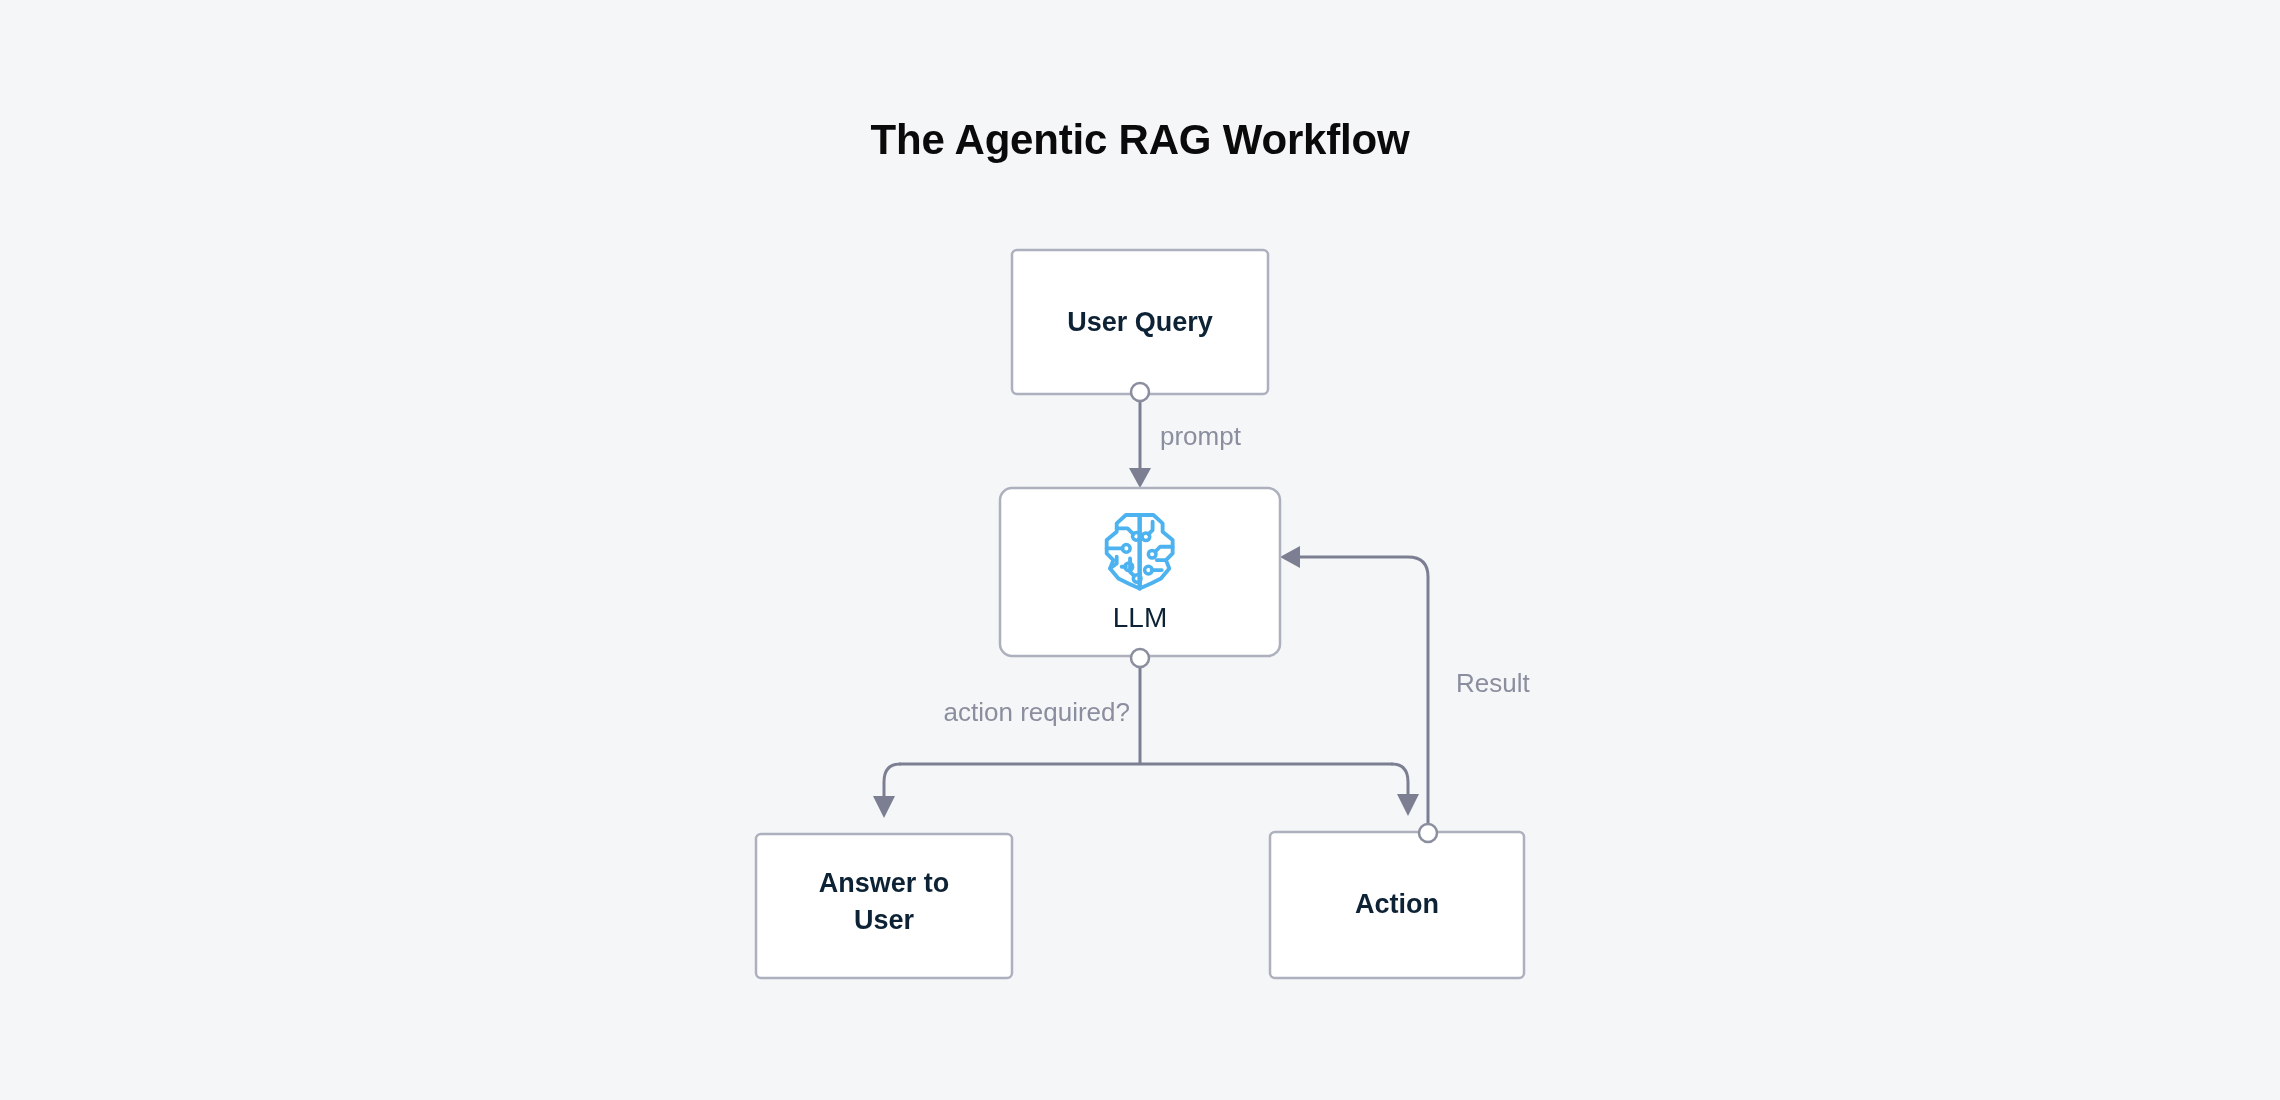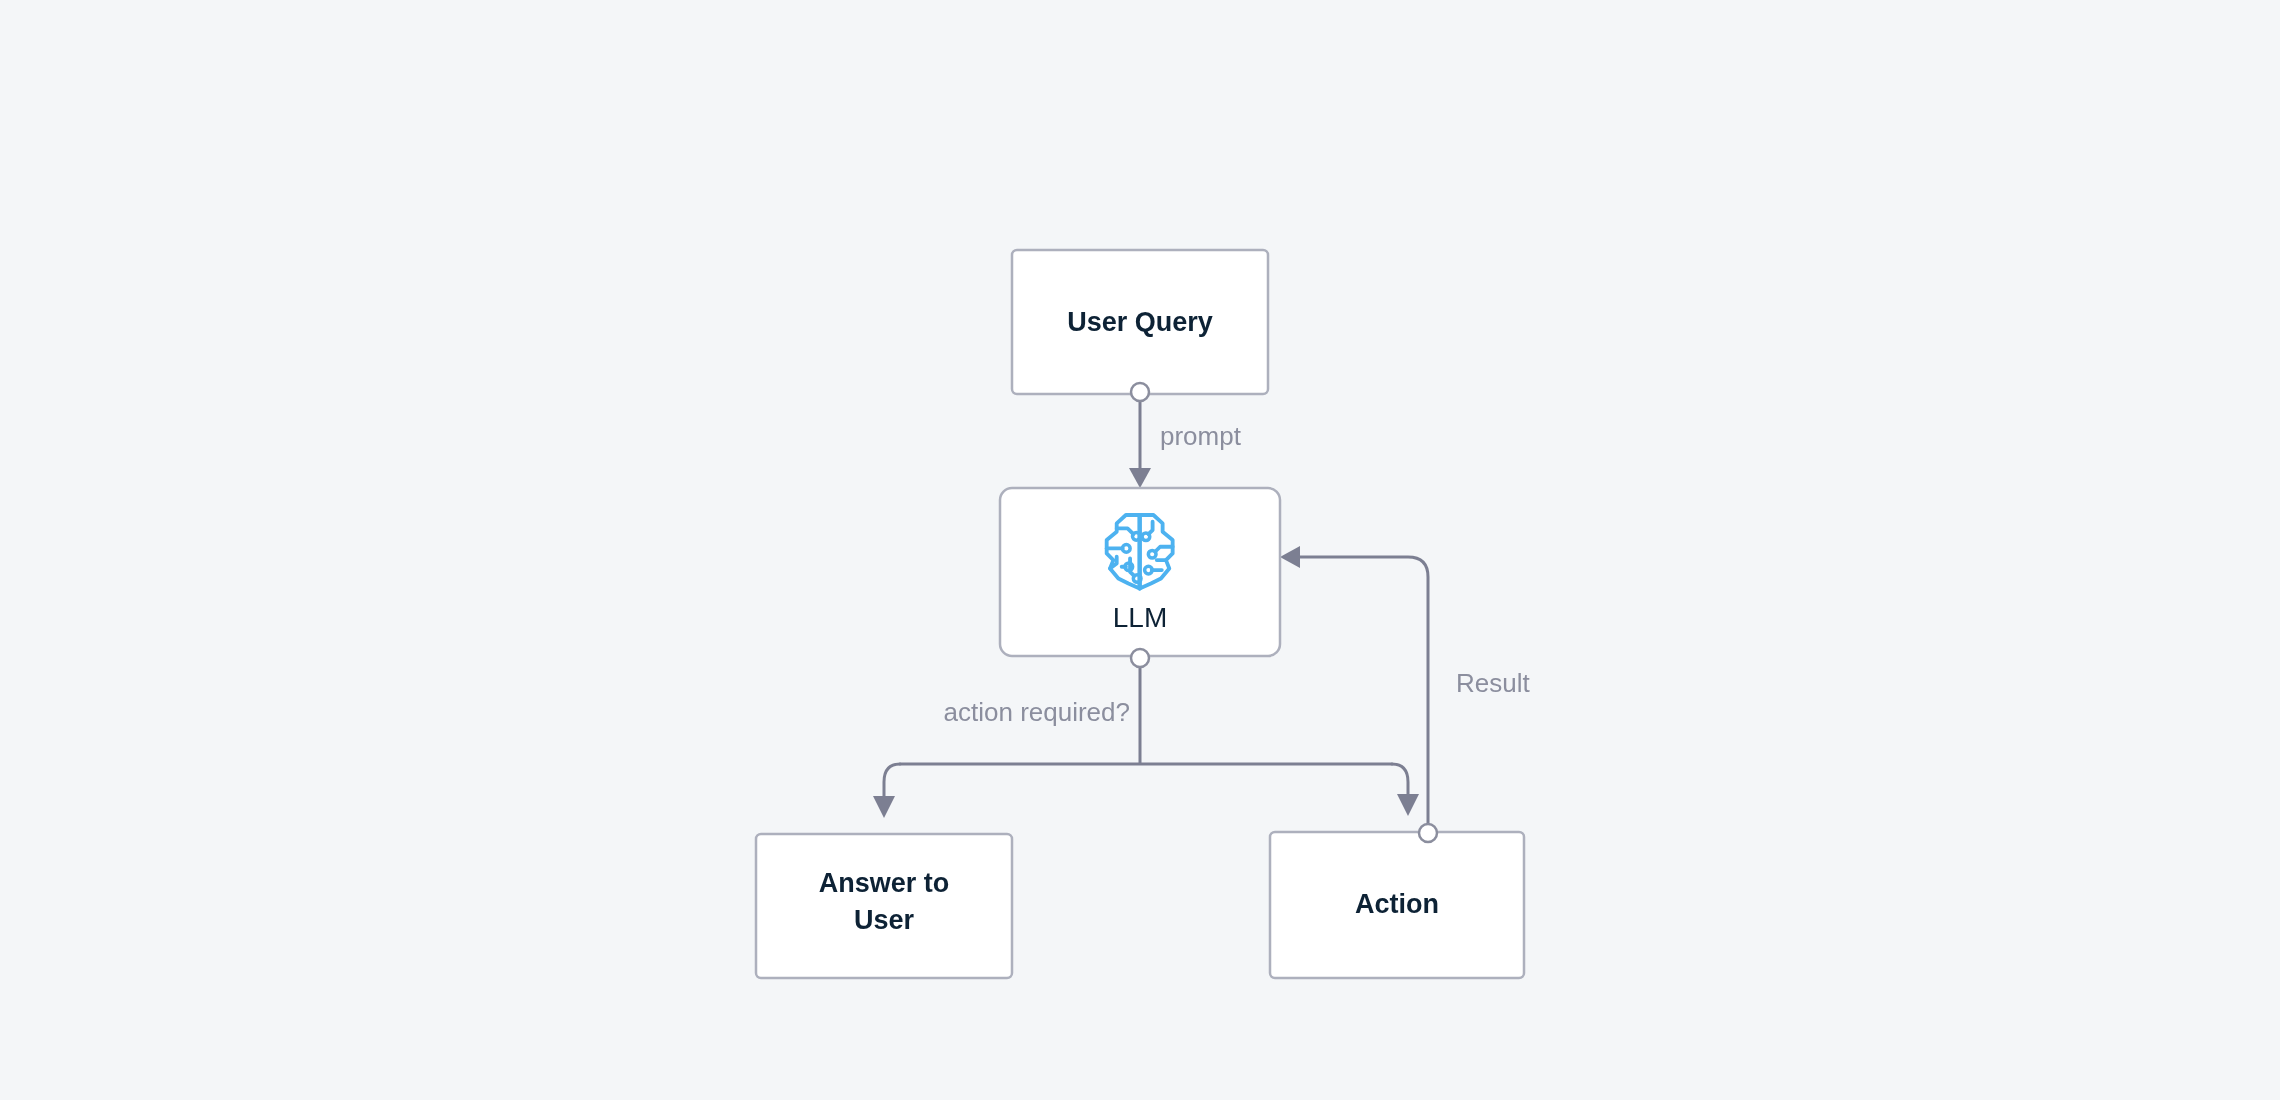--- a/index.html
+++ b/index.html
@@ -92,20 +92,21 @@
     fill: none;
     stroke: #4db2f0;
     stroke-width: 4.2;
   }
 </style>
 </head>
 <body>
 
 <div id="canvas">
 
+  <div id="diagram-title">The Agentic RAG Workflow</div>
 
   <svg id="flow" viewBox="0 0 2280 1100">
 
     <g>
       <path class="edge-line" d="M 1140 392 L 1140 472"></path>
       <polygon class="edge-arrow" points="1140,488 1129,468 1151,468"></polygon>
       <text class="edge-label right" x="1160" y="438">prompt</text>
     </g>
 
     <g>

